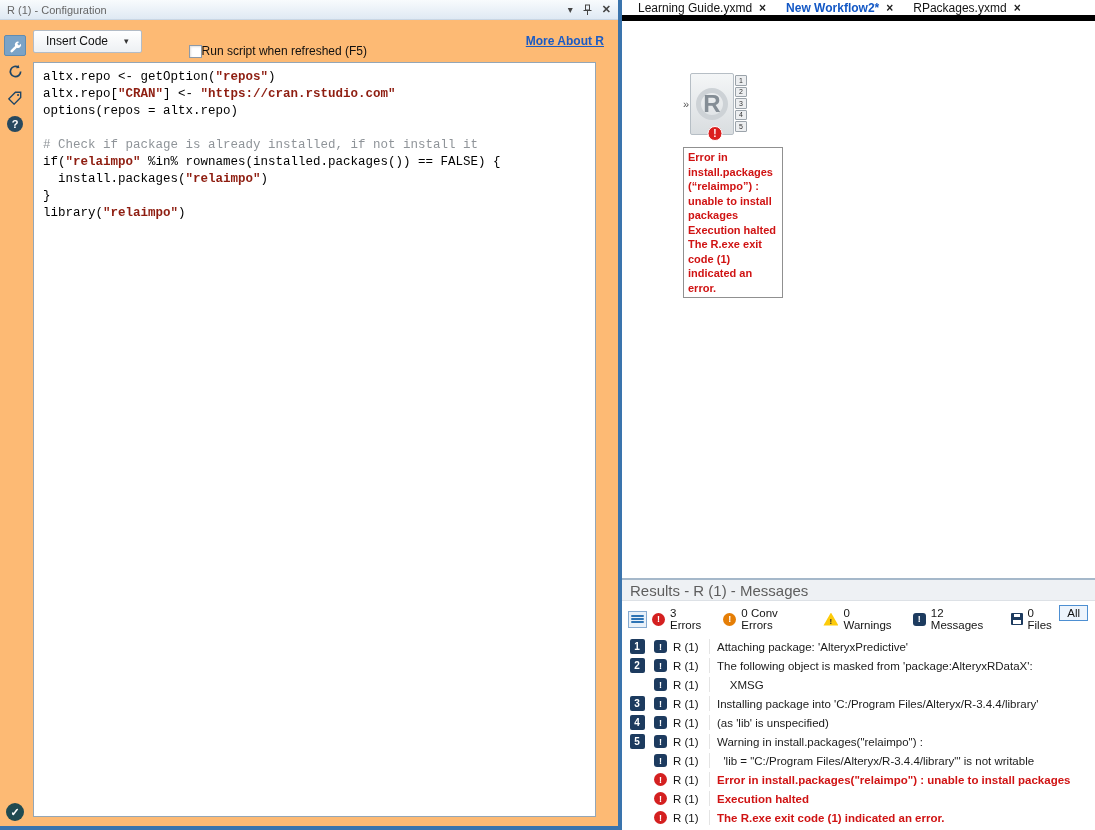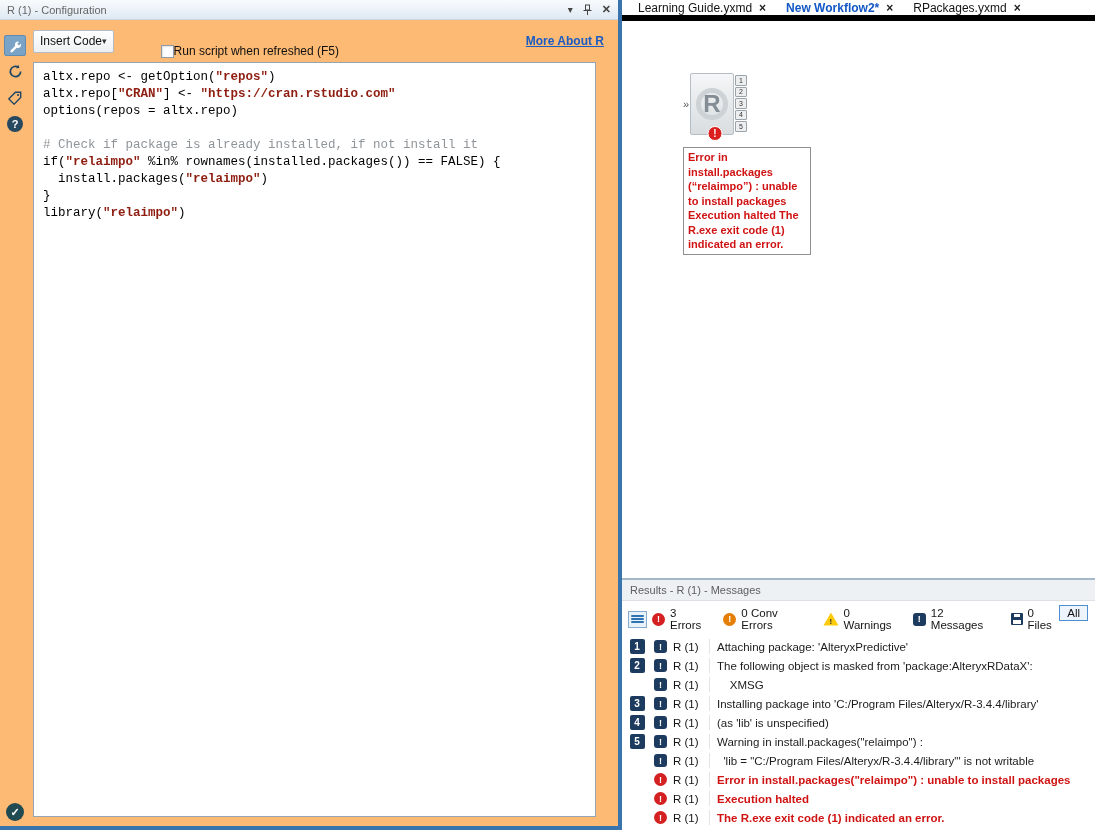--- a/index.html
+++ b/index.html
@@ -23,21 +23,21 @@
   .strip-icon { width:22px; height:21px; display:flex; align-items:center; justify-content:center; border-radius:2px; }
   .strip-icon.selected { background:#7ba3c6; border:1px solid #5f8cb2; }
   .help-badge { width:16px; height:16px; border-radius:50%; background:#27495f; color:#fff;
                 font-size:11px; font-weight:bold; display:flex; align-items:center; justify-content:center; }
   .status-check { position:absolute; bottom:5px; left:50%; transform:translateX(-50%);
                   width:18px; height:18px; border-radius:50%; background:#204b52; color:#fff;
                   font-size:11px; font-weight:bold; display:flex; align-items:center; justify-content:center; }
 
   .cfg-main { flex:1; display:flex; flex-direction:column; min-width:0; }
   .cfg-toolbar { height:42px; flex:0 0 42px; display:flex; align-items:center; padding:0 14px 0 3px; }
-  .insert-btn { height:23px; display:flex; align-items:center; gap:0; padding:0 6px; font-size:12px;
+  .insert-btn { height:23px; display:flex; align-items:center; gap:16px; padding:0 12px; font-size:12px;
                 color:#111; background:linear-gradient(#ffffff,#edf0f3); border:1px solid #b3bcc6;
                 border-radius:2px; font-family:inherit; }
   .insert-caret { font-size:9px; color:#333; }
   .run-check { display:flex; align-items:center; gap:0; margin-left:47px; font-size:12px; color:#111;margin-top:20px; }
   .checkbox { width:13px; height:13px; background:#fff; border:1px solid #8d9aa8;
               box-shadow:inset 1px 1px 2px rgba(0,0,0,.12); }
   .more-link { margin-left:auto; font-size:12px; font-weight:bold; color:#1b5bc4;
                text-decoration:underline; cursor:pointer; }
 
   .code-editor { flex:1; margin:0 22px 9px 3px; background:#fff; border:1px solid #94a6b6;
@@ -67,28 +67,28 @@
               display:flex; align-items:center; justify-content:center; }
   .r-ring { position:absolute; width:32px; height:32px; border:5px solid #cdd2d6; border-radius:50%; }
   .r-letter { position:relative; font-size:24px; font-weight:bold; color:#848d95; }
   .anchor-strip { position:absolute; right:0; top:2px; width:12px; display:flex; flex-direction:column; gap:1px; }
   .anchor { height:10.5px; background:#eceef0; border:1px solid #9ba3aa; font-size:7px; color:#333;
             display:flex; align-items:center; justify-content:center; border-radius:1px; }
   .tool-error-badge { position:absolute; left:50%; bottom:-6px; transform:translateX(-50%);
                       width:15px; height:15px; border-radius:50%; background:#db1f1f; border:1px solid #fff;
                       color:#fff; font-size:10px; font-weight:bold; display:flex; align-items:center;
                       justify-content:center; z-index:3; }
-  .annotation { position:absolute; left:61px; top:126px; width:128px; background:#fff;
+  .annotation { position:absolute; left:61px; top:126px; width:100px; background:#fff;
                 border:1px solid #909090; padding:2px 4px; font-size:11px; line-height:14.5px;
                 font-weight:bold; color:#d01313; overflow-wrap:break-word; }
 
   
   .results { height:252px; flex:0 0 252px; display:flex; flex-direction:column; border-top:2px solid #a5b8ca; }
   .results-header { height:21px; flex:0 0 21px; background:#eef1f4; border-bottom:1px solid #dde1e6;
-                    display:flex; align-items:center; padding:0 8px; font-size:11px; color:#5e5e5e; }
+                    display:flex; align-items:center; padding:0 8px; font-size:15px; color:#5e5e5e; }
   .results-toolbar { height:36px; flex:0 0 36px; display:flex; align-items:center; background:#fff; }
   .gutter-cell { width:30px; flex:0 0 30px; display:flex; justify-content:center; }
   .list-icon { width:19px; height:17px; border:1px solid #86abd1; background:#e9f1f9;
                display:flex; flex-direction:column; justify-content:space-evenly; padding:2px; }
   .list-icon i { display:block; height:2px; background:#2e74b5; border-radius:1px; }
   .filters { display:flex; align-items:center; gap:15px; font-size:11.5px; color:#141414; flex:1; }
   .filter { display:flex; align-items:center; gap:5px; }
   .all-btn { margin:0 7px 12px auto; border:1px solid #4d8fd2; background:#edf4fc; font-size:11.5px;
              padding:1px 7px; font-family:inherit; color:#111; }
 

